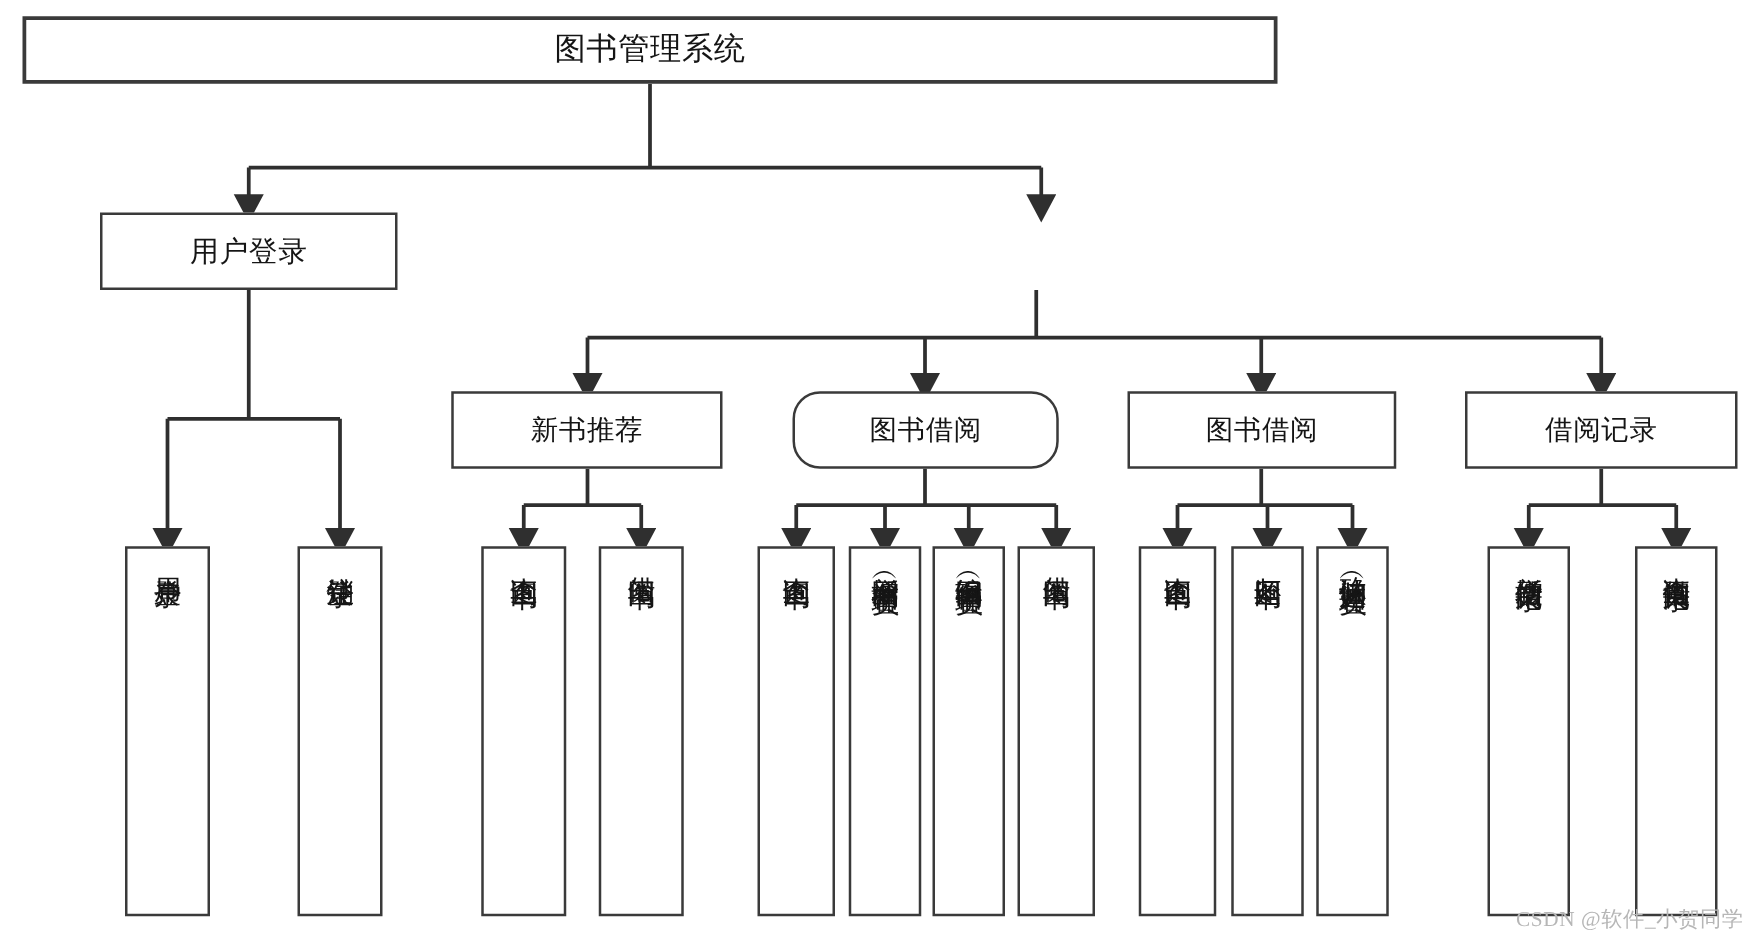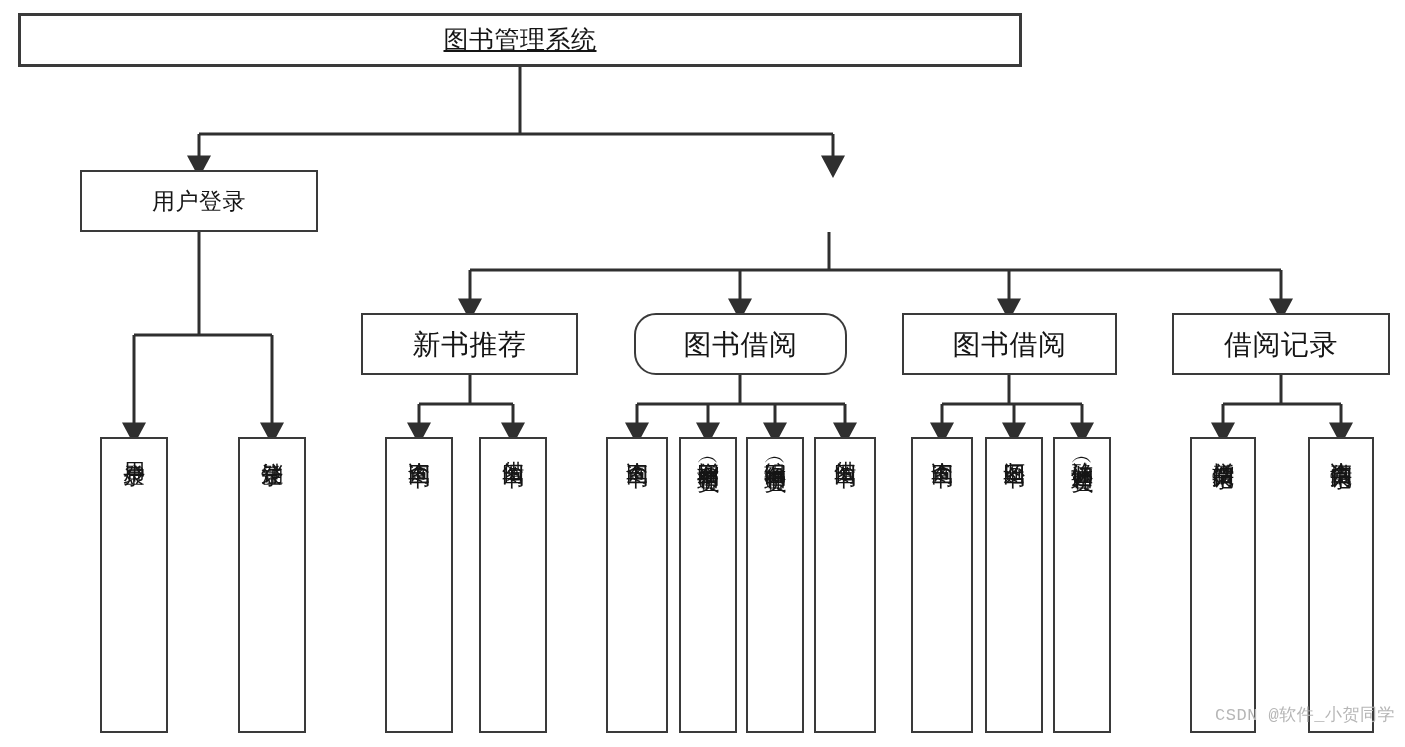--- a/index.html
+++ b/index.html
@@ -36,46 +36,46 @@
   }
   .node.root{
     border-width:3px;
   }
   .node-label{
     display:block;
     line-height:1.25;
     letter-spacing:0.5px;
     color:#151515;
   }
-  .lvl1 .node-label{ font-size:25px;text-decoration:underline; }
+  .lvl1 .node-label{ font-size:25px; }
   .lvl2 .node-label{ font-size:23px; }
-  .lvl3 .node-label{ font-size:28px; }
+  .lvl3 .node-label{ font-size:22px; }
   .leaf{
     border-width:2.5px;
     align-items:flex-start;
     padding-top:5px;
   }
   .leaf .node-label{
     font-size:22px;
     writing-mode:vertical-rl;
     text-orientation:upright;
     white-space:nowrap;
     line-height:1.02;
     letter-spacing:1.5px;
   }
   .watermark{
     position:absolute;
     right:10px;
-    bottom:21px;
+    bottom:0;
     font-size:17px;
     color:#b6b6b6;
     letter-spacing:0.5px;
     z-index:5;
     white-space:nowrap;
-    font-family:Liberation Mono, monospace;
+    font-family:Liberation Serif, serif;
   }
 </style>
 </head>
 <body>
 
 <div id="canvas">
 
   <svg id="wires" viewBox="0 0 1405 747" width="1405" height="747" xmlns="http://www.w3.org/2000/svg">
     <defs>
       <marker id="arrow" markerWidth="11" markerHeight="11" refX="2.2" refY="4" orient="auto" markerUnits="strokeWidth">

